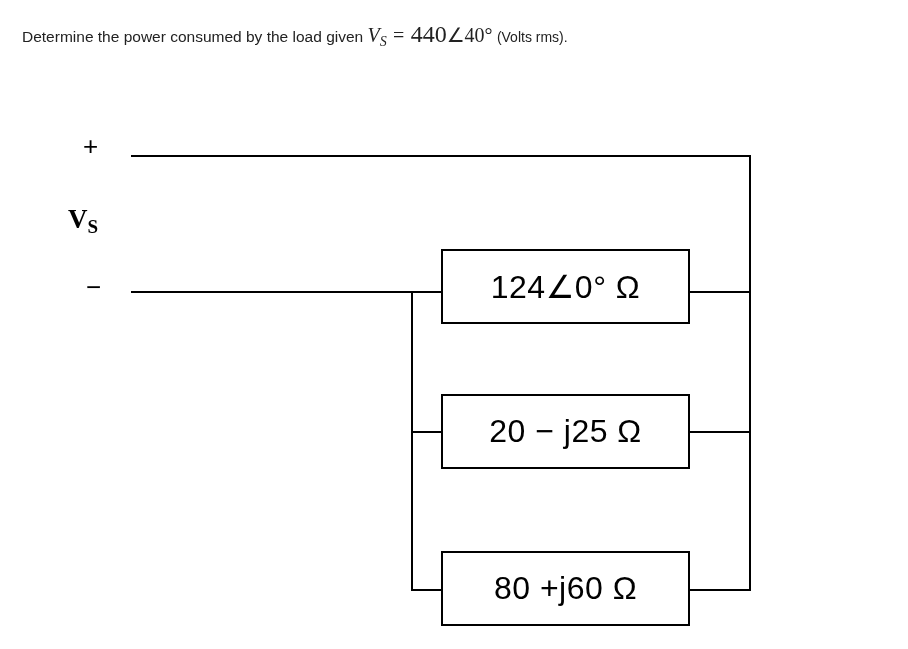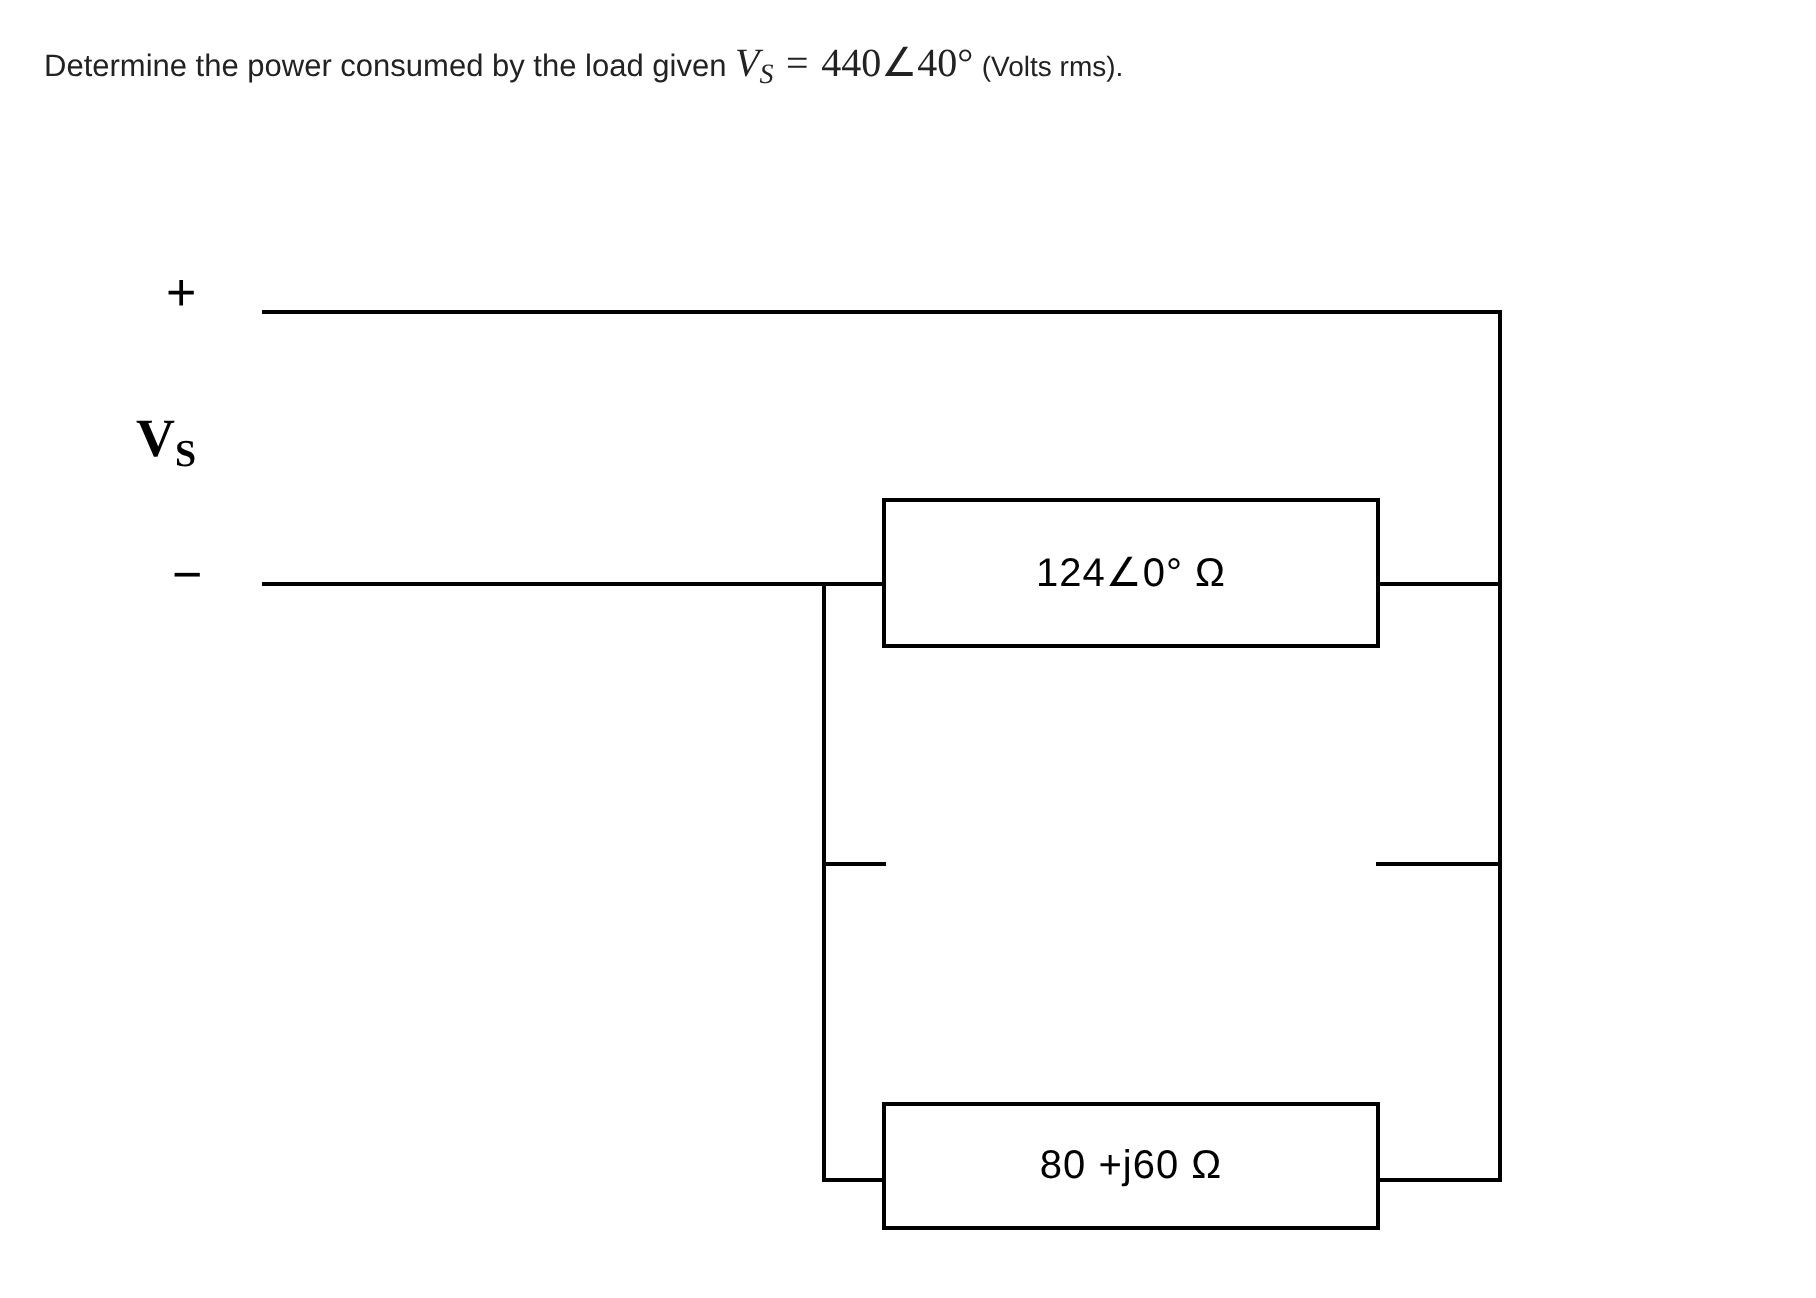--- a/index.html
+++ b/index.html
@@ -37,21 +37,21 @@
     font-style: italic;
   }
   #problem-statement .eqsign {
     font-family: "Liberation Serif", serif;
     font-size: 20px;
     font-style: normal;
     padding: 0 2px;
   }
   #problem-statement .val {
     font-family: "Liberation Serif", serif;
-    font-size: 20px;
+    font-size: 24px;
     font-style: normal;
   }
   #problem-statement .ang {
     font-family: "Liberation Serif", serif;
     font-size: 20px;
     font-style: normal;
   }
   #problem-statement .tail {
     font-size: 14px;
   }
@@ -76,21 +76,21 @@
     position: absolute;
     border: 2px solid #000000;
     background: #ffffff;
     display: flex;
     align-items: center;
     justify-content: center;
     box-sizing: border-box;
   }
   .box-label {
     font-family: "Liberation Sans", sans-serif;
-    font-size: 20px;
+    font-size: 32px;
     color: #000000;
     white-space: nowrap;
     letter-spacing: 0.5px;
   }
 
   .terminal-label {
     position: absolute;
     color: #000000;
     white-space: nowrap;
   }
@@ -140,20 +140,23 @@
   <div class="wire v" style="left:411px; top:291px; height:299px;"></div>
 
   <div class="wire h" style="left:411px; top:291px; width:32px;"></div>
   <div class="wire h" style="left:688px; top:291px; width:62px;"></div>
   <div class="box" style="left:441px; top:249px; width:249px; height:75px;">
     <span class="box-label">124∠0°  Ω</span>
   </div>
 
   <div class="wire h" style="left:411px; top:431px; width:32px;"></div>
   <div class="wire h" style="left:688px; top:431px; width:62px;"></div>
+  <div class="box" style="left:441px; top:394px; width:249px; height:75px;">
+    <span class="box-label">20 − j25 Ω</span>
+  </div>
 
   <div class="wire h" style="left:411px; top:589px; width:32px;"></div>
   <div class="wire h" style="left:688px; top:589px; width:62px;"></div>
-  <div class="box" style="left:441px; top:551px; width:249px; height:64px;">
+  <div class="box" style="left:441px; top:551px; width:249px; height:75px;">
     <span class="box-label">80 +j60 Ω</span>
   </div>
 
 </div>
 
 </body></html>

